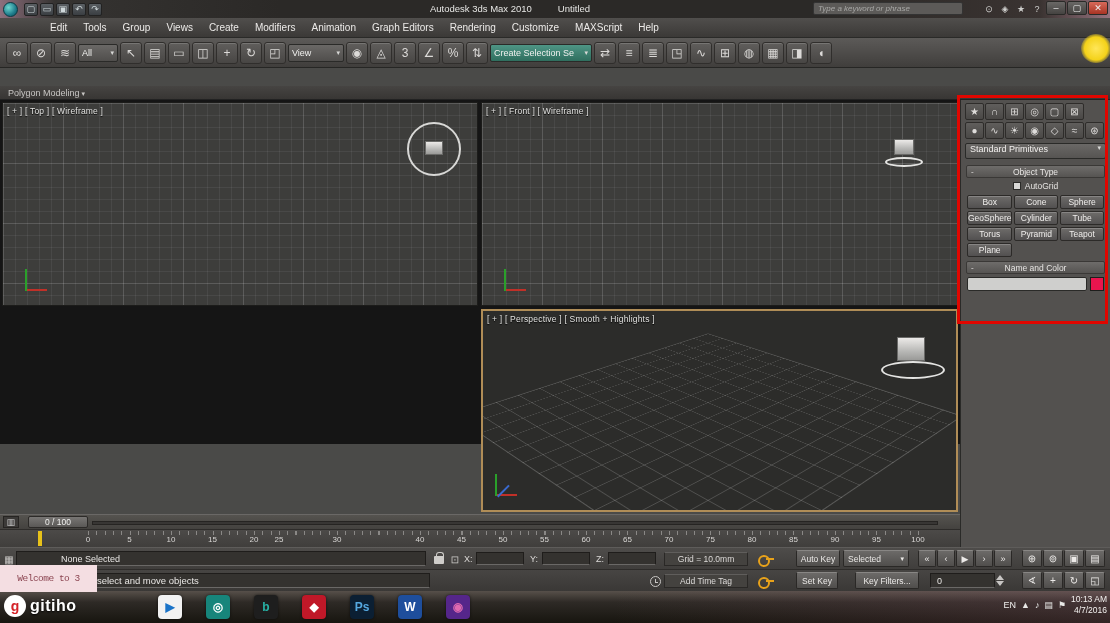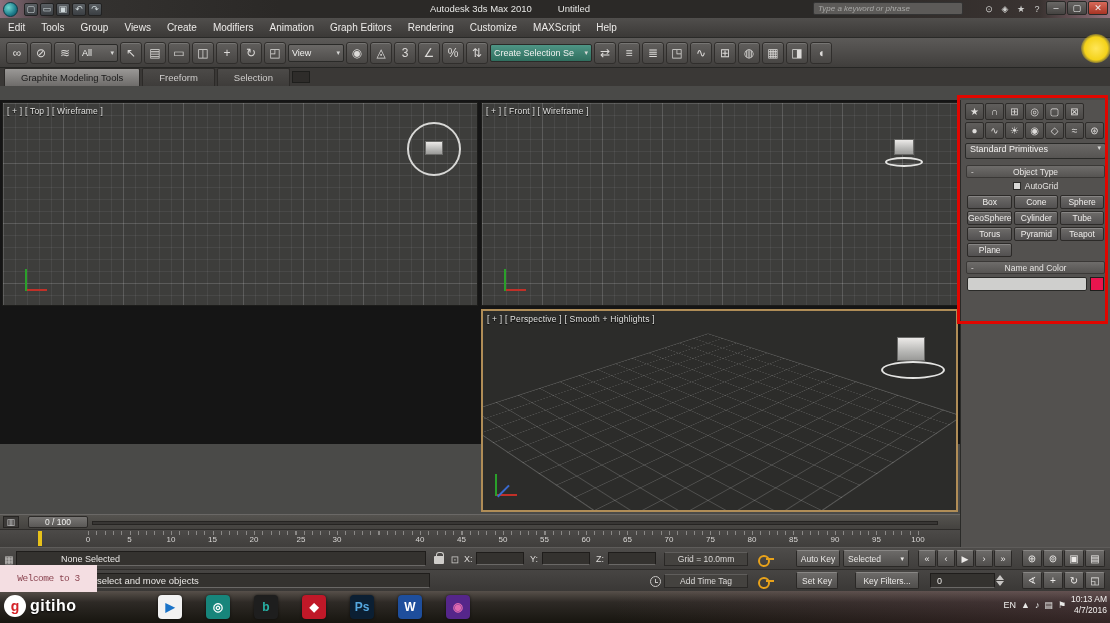--- a/index.html
+++ b/index.html
@@ -20,21 +20,21 @@
 .ic-search{width:150px;height:13px;background:#5c5a58;border:1px solid #333;border-radius:2px;color:#a8a8a6;
  font-size:8px;display:flex;align-items:center;padding:0 4px;font-style:italic;overflow:hidden;white-space:nowrap}
 .ic-icon{width:14px;height:12px;display:flex;align-items:center;justify-content:center;color:#cfcfcd;font-size:9px}
 .win-controls{position:absolute;right:2px;top:1px;display:flex;gap:1px}
 .wc-btn{width:20px;height:14px;display:flex;align-items:center;justify-content:center;font-size:9px;color:#eee;
  background:linear-gradient(#6a6866,#454341);border:1px solid #2a2a28;border-radius:2px}
 [data-name="close-button"]{background:linear-gradient(#d86a5a,#a83424)!important}
 
 
 .menubar{position:absolute;left:0;top:18px;width:100%;height:20px;background:linear-gradient(#504e4c,#3b3937);
- border-bottom:1px solid #2a2a28;display:flex;align-items:center;}
+ border-bottom:1px solid #2a2a28;display:flex;align-items:center;padding-left:42px}
 .menu-item{font-size:10px;color:#eceae8;padding:3px 8px;white-space:nowrap;cursor:default}
 
 
 .toolbar{position:absolute;left:0;top:38px;width:100%;height:30px;background:linear-gradient(#5c5a58,#403e3c);
  border-bottom:1px solid #262624;display:flex;align-items:center;gap:2px;padding-left:6px}
 .tb-icon{width:22px;height:22px;flex:none;display:flex;align-items:center;justify-content:center;font-size:12px;color:#dcdad8;
  background:linear-gradient(#605e5c,#484644);border:1px solid #302e2c;border-radius:3px;box-shadow:inset 0 1px 0 rgba(255,255,255,.15)}
 .tb-dd{height:18px;flex:none;display:flex;align-items:center;justify-content:space-between;font-size:9px;color:#f0f0ee;
  background:linear-gradient(#6a6866,#504e4c);border:1px solid #2a2a28;border-radius:2px;padding:0 3px;gap:2px;white-space:nowrap;overflow:hidden}
 .dd-arrow{font-size:7px;color:#d8d8d6}
@@ -256,25 +256,22 @@
       <div class="tb-icon" data-name="layer-manager-icon">≣</div>
       <div class="tb-icon" data-name="graphite-ribbon-toggle-icon">◳</div>
       <div class="tb-icon" data-name="curve-editor-icon">∿</div>
       <div class="tb-icon" data-name="schematic-view-icon">⊞</div>
       <div class="tb-icon" data-name="material-editor-icon">◍</div>
       <div class="tb-icon" data-name="render-setup-icon">▦</div>
       <div class="tb-icon" data-name="rendered-frame-icon">◨</div>
       <div class="tb-icon" data-name="render-production-icon">◖</div>
     </div>
 
-  <div class="ribbon" data-name="ribbon-tab-bar">
-    <div class="ribbon-tab active" data-name="tab-graphite-modeling-tools">Graphite Modeling Tools</div>
-    <div class="ribbon-tab" data-name="tab-freeform">Freeform</div>
-    <div class="ribbon-tab" data-name="tab-selection">Selection</div>
-    <div class="ribbon-extra" data-name="ribbon-toggle-icon"></div>
+  <div class="polybar" data-name="polygon-modeling-bar">
+    <span class="pm" data-name="polygon-modeling-panel">Polygon Modeling</span>
   </div>
 
   <div class="viewports" data-name="viewport-area">
 
     <div class="vp vp-top" data-name="viewport-top">
       <div class="vp-label" data-name="viewport-top-label">[ + ] [ Top ] [ Wireframe ]</div>
       <div class="sel-circle" style="left:404px;top:19px" data-name="selection-circle"></div>
       <div class="scene-box" style="left:422px;top:38px;width:18px;height:14px" data-name="scene-object-box"></div>
       <div class="axis" style="left:22px;bottom:14px" data-name="axis-tripod-icon">
           <i class="ax"></i>
@@ -366,21 +363,21 @@
   </div>
   <div class="ruler" data-name="timeline-ruler">
     <div class="minor" data-name="ruler-minor-ticks"></div>
     <div class="caret" data-name="time-caret"></div>
     <div data-name="ruler-ticks">
         <span class="tick" data-name="ruler-tick" style="left: 88px;">0</span>
         <span class="tick" data-name="ruler-tick" style="left: 129.5px;">5</span>
         <span class="tick" data-name="ruler-tick" style="left: 171px;">10</span>
         <span class="tick" data-name="ruler-tick" style="left: 212.5px;">15</span>
         <span class="tick" data-name="ruler-tick" style="left: 254px;">20</span>
-        <span class="tick" data-name="ruler-tick" style="left: 301px;">25</span>
+        <span class="tick" data-name="ruler-tick" style="left: 279px;">25</span>
         <span class="tick" data-name="ruler-tick" style="left: 337px;">30</span>
         <span class="tick" data-name="ruler-tick" style="left: 378.5px; margin-top: 24px;">35</span>
         <span class="tick" data-name="ruler-tick" style="left: 420px;">40</span>
         <span class="tick" data-name="ruler-tick" style="left: 461.5px;">45</span>
         <span class="tick" data-name="ruler-tick" style="left: 503px;">50</span>
         <span class="tick" data-name="ruler-tick" style="left: 544.5px;">55</span>
         <span class="tick" data-name="ruler-tick" style="left: 586px;">60</span>
         <span class="tick" data-name="ruler-tick" style="left: 627.5px;">65</span>
         <span class="tick" data-name="ruler-tick" style="left: 669px;">70</span>
         <span class="tick" data-name="ruler-tick" style="left: 710.5px;">75</span>

